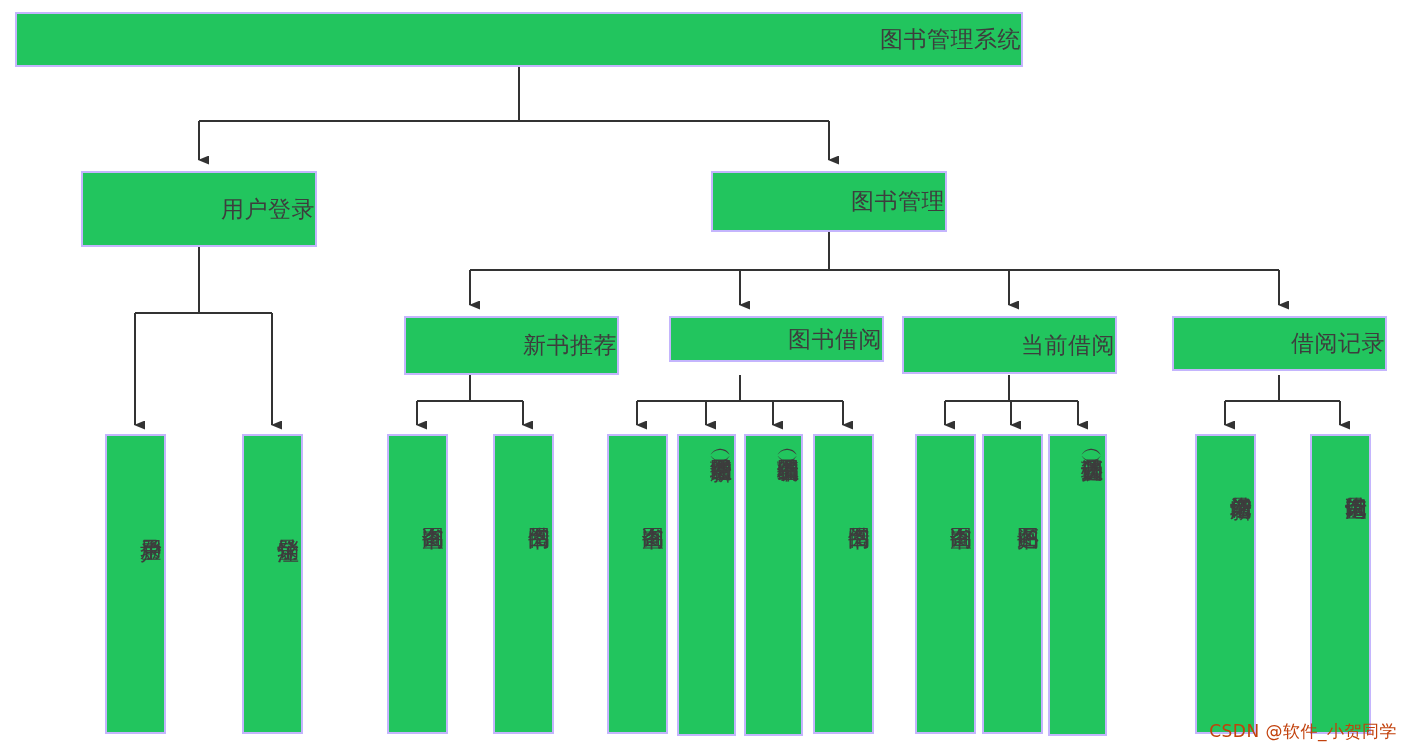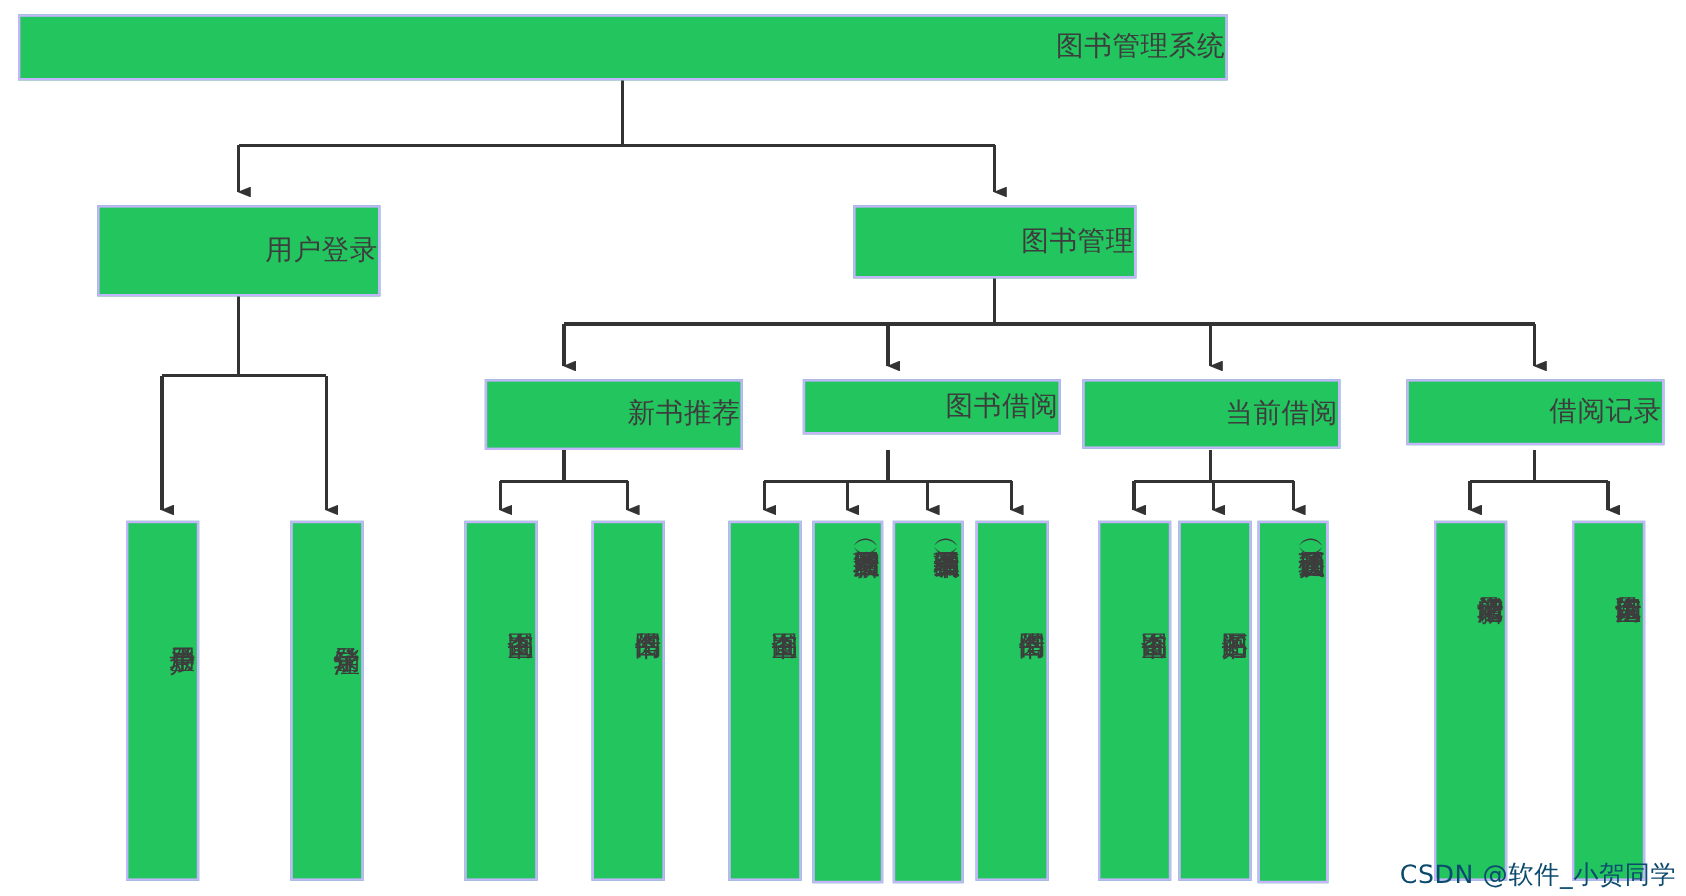--- a/index.html
+++ b/index.html
@@ -58,22 +58,22 @@
     align-items: flex-start;
     padding-top: 6px;
   }
   .leaf-box .node-label-v {
     display: block;
   }
   #watermark {
     position: absolute;
     right: 8px;
     bottom: 4px;
-    font-size: 21px;
-    color: #0c4a6e;
+    font-size: 17px;
+    color: #c2410c;
     letter-spacing: 0.5px;
     white-space: nowrap;
     font-family: "DejaVu Sans", "Liberation Sans", sans-serif;
     margin-top: 16px;
   }
 </style>
 </head>
 <body>
 
 <div id="diagram-root">

